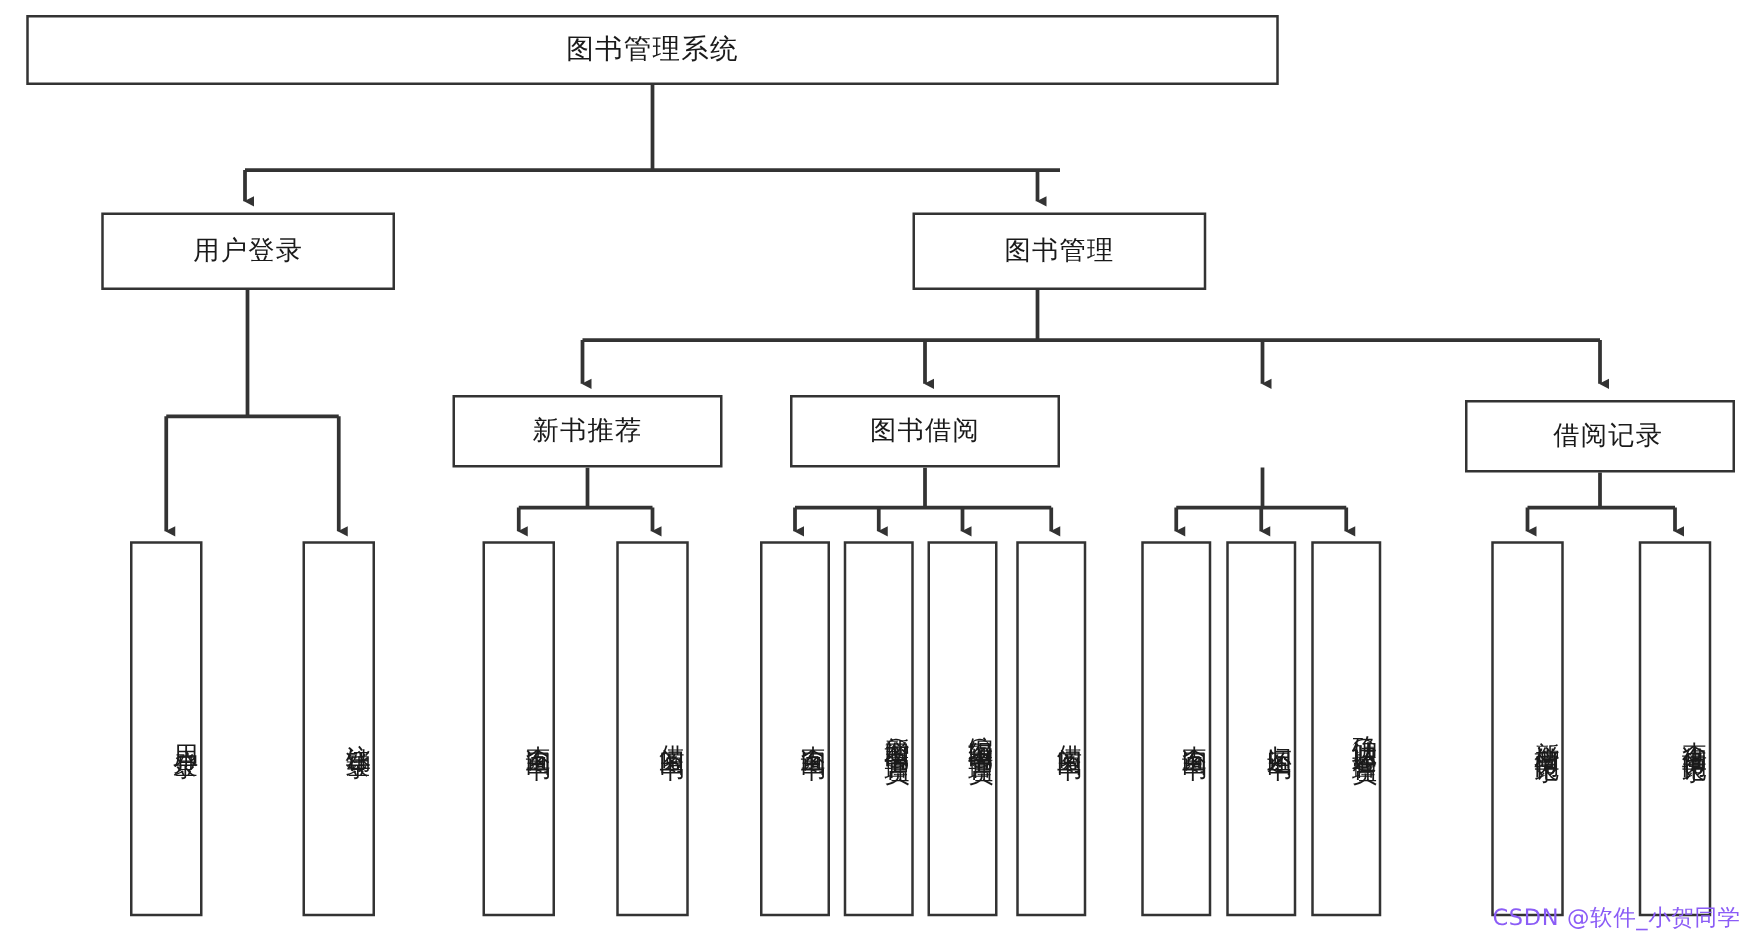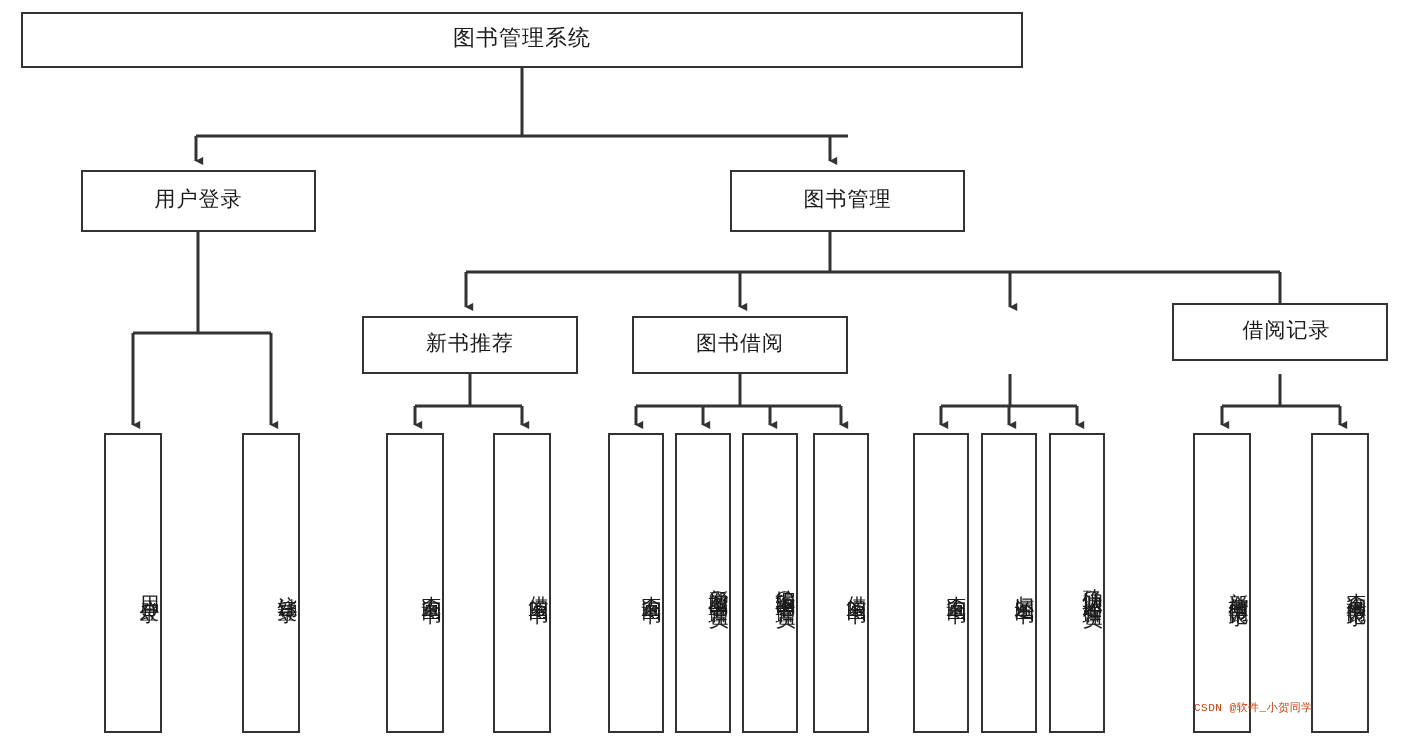--- a/index.html
+++ b/index.html
@@ -10,21 +10,20 @@
   }
   body {
     font-family: "DejaVu Sans", "Liberation Sans", sans-serif;
   }
   #canvas {
     position: relative;
     width: 1405px;
     height: 747px;
     background: #ffffff;
     overflow: hidden;
-    font-family: Liberation Mono, monospace;
   }
   #wires {
     position: absolute;
     left: 0;
     top: 0;
     width: 1405px;
     height: 747px;
     pointer-events: none;
   }
   .node {
@@ -59,23 +58,23 @@
     text-align: center;
   }
   .node-v span {
     writing-mode: vertical-rl;
     text-orientation: upright;
     display: block;
   }
   .watermark {
     position: absolute;
     left: 1194px;
-    top: 700px;
-    font-size: 11px;
-    color: #c2410c;
+    top: 722px;
+    font-size: 18px;
+    color: #8b5cf6;
     white-space: nowrap;
     z-index: 3;
     letter-spacing: 0.5px;
   }
 </style>
 </head>
 <body>
 
 <div id="canvas">
 
@@ -139,21 +138,21 @@
   <div class="node node-h" style="left:730px; top:170px; width:235px; height:62px;">
     <span>图书管理</span>
   </div>
 
   <div class="node node-h" style="left:362px; top:316px; width:216px; height:58px;">
     <span>新书推荐</span>
   </div>
   <div class="node node-h" style="left:632px; top:316px; width:216px; height:58px;">
     <span>图书借阅</span>
   </div>
-  <div class="node node-h" style="left:1172px; top:303px; width:216px; height:58px;padding-left:13px;">
+  <div class="node node-h" style="left:1172px; top:320px; width:216px; height:58px;padding-left:13px;">
     <span>借阅记录</span>
   </div>
 
   <div class="node node-v" style="left:104px; top:433px; width:58px; height:300px;">
     <span>用户登录</span>
   </div>
   <div class="node node-v" style="left:242px; top:433px; width:58px; height:300px;">
     <span>注销登录</span>
   </div>
 

